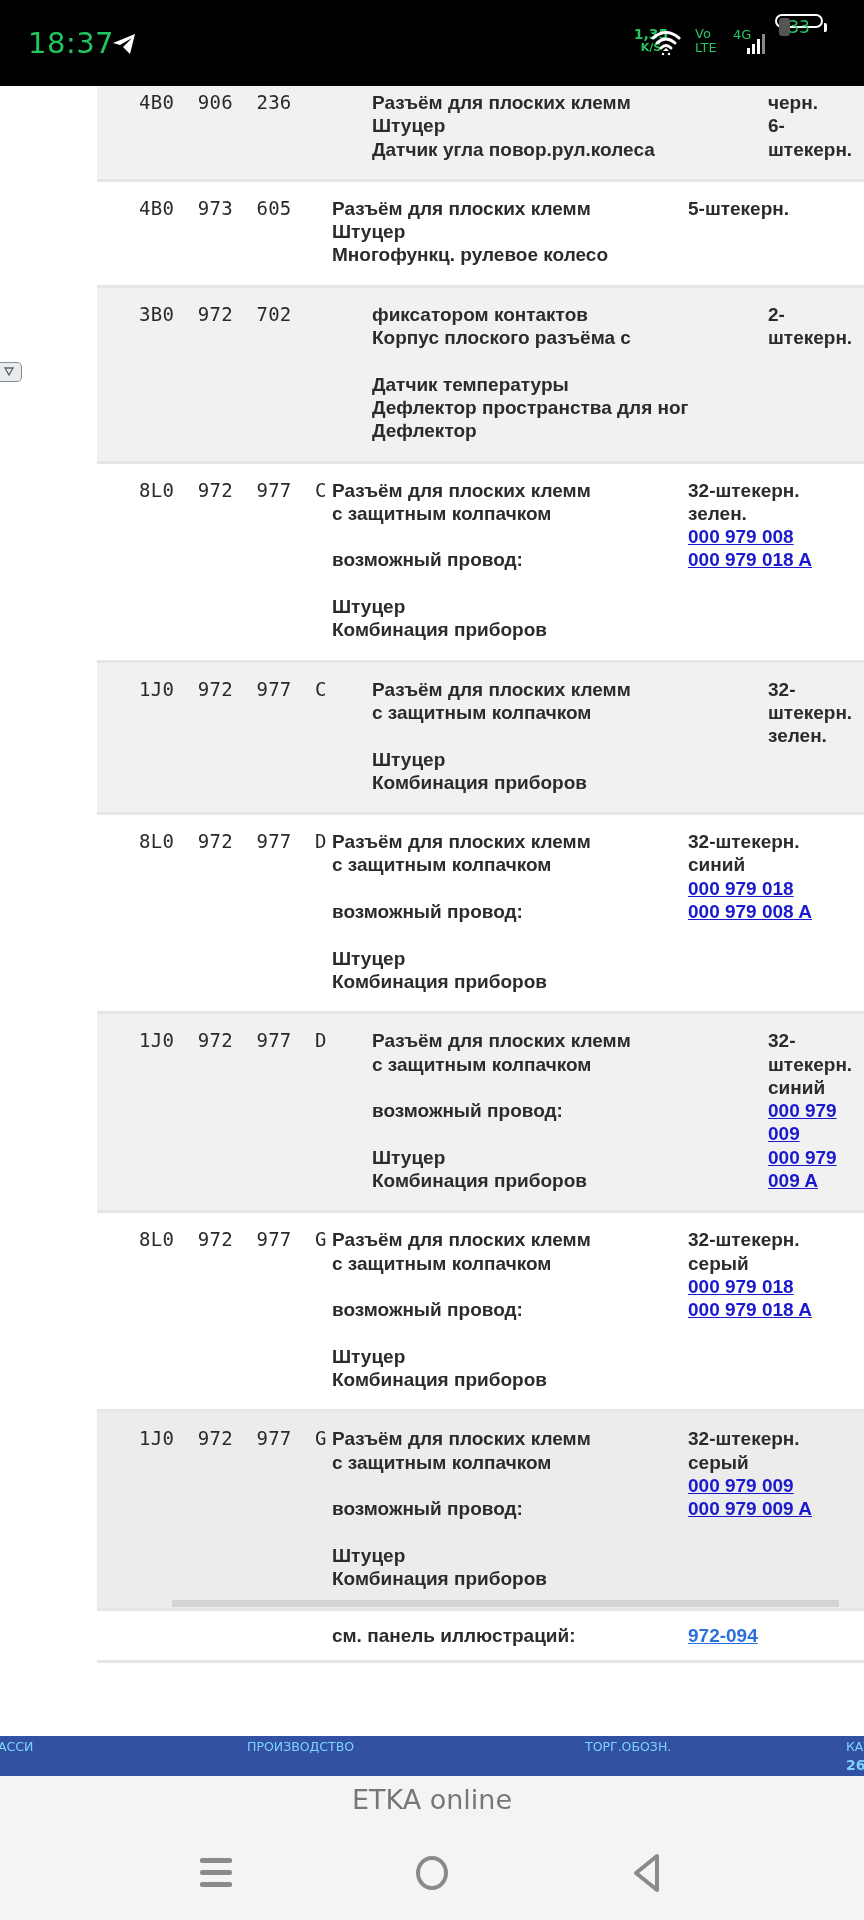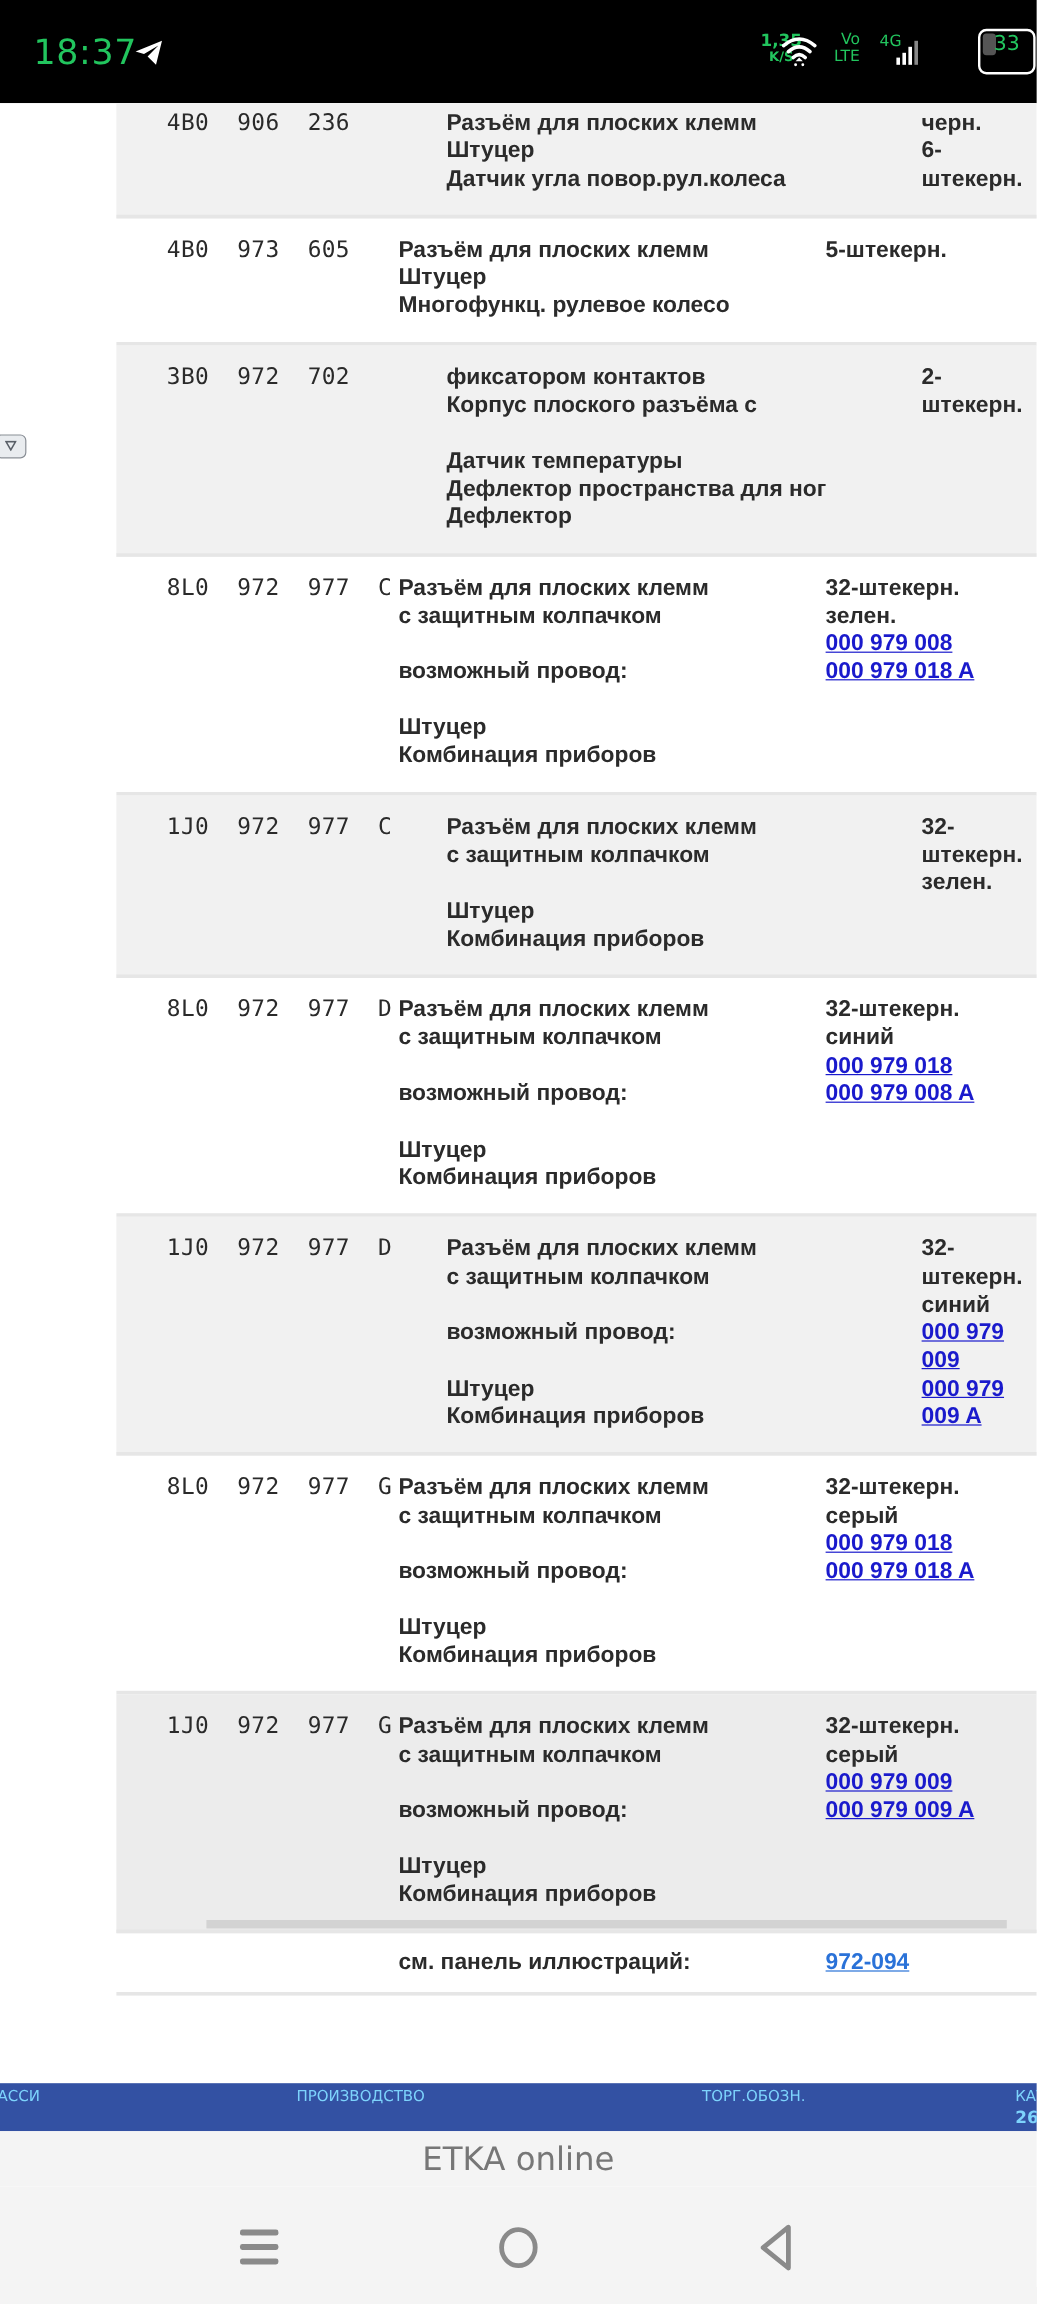--- a/index.html
+++ b/index.html
@@ -6,25 +6,25 @@
   html, body { width: 864px; height: 1920px; overflow: hidden; background: #ffffff; }
   body { position: relative; font-family: "Liberation Sans", "DejaVu Sans", sans-serif; color: #222; }
 
   
   .status-bar { position: absolute; left: 0; top: 0; width: 864px; height: 86px; background: #000; color: #22c55e; }
   .status-time { position: absolute; left: 28px; top: 26px; font-size: 29px; font-family: "DejaVu Sans", sans-serif; letter-spacing: 0.5px; }
   .telegram-icon { position: absolute; left: 112px; top: 33px; width: 24px; height: 22px; }
   .net-speed { position: absolute; left: 608px; top: 27px; width: 36px; text-align: center; font-size: 14px; line-height: 14px; font-weight: bold; font-family: "DejaVu Sans", sans-serif; margin-left: 25px; }
   .net-speed span { display: block; font-size: 11px; }
   .wifi-icon { position: absolute; left: 651px; top: 30px; width: 30px; height: 26px; }
-  .volte { position: absolute; left: 695px; top: 27px; font-size: 13px; line-height: 14px; font-family: "DejaVu Sans", sans-serif; text-align: right; }
+  .volte { position: absolute; left: 695px; top: 27px; font-size: 13px; line-height: 14px; font-family: "DejaVu Sans", sans-serif; text-align: left; }
   .signal { position: absolute; left: 733px; top: 27px; width: 36px; height: 30px; }
   .signal-label { position: absolute; left: 0; top: 0; font-size: 13px; font-family: "DejaVu Sans", sans-serif; }
   .signal-bars { position: absolute; left: 12px; top: 4px; width: 24px; height: 24px; }
-  .battery { position: absolute; left: 775px; top: 24px; width: 48px; height: 38px; border: 2px solid #fff; border-radius: 7px; margin-left: 40px; }
+  .battery { position: absolute; left: 775px; top: 14px; width: 48px; height: 14px; border: 2px solid #fff; border-radius: 7px; }
   .battery::after { content: ""; position: absolute; right: -6px; top: 7px; width: 3px; height: 9px; background: #fff; border-radius: 0 2px 2px 0; }
   .battery-fill { position: absolute; left: 2px; top: 2px; width: 11px; height: 18px; background: #555; border-radius: 3px; }
   .battery-text { position: absolute; left: 0; top: 1px; width: 44px; text-align: center; font-size: 17px; font-family: "DejaVu Sans", sans-serif; }
 
   
   .content { position: absolute; left: 0; top: 86px; width: 864px; height: 1650px; overflow: hidden; background: #fff; }
   .side-widget { position: absolute; left: -4px; top: 276px; width: 26px; height: 20px; border: 1.5px solid #8a8f96; border-radius: 5px; background: #e9ecef; }
   .side-widget svg { position: absolute; left: 7px; top: 4px; }
   .parts-table { position: absolute; left: 97px; top: -10px; width: 767px; }
   .row { position: relative; display: flex; border-bottom: 3px solid #e6e6e6; }

